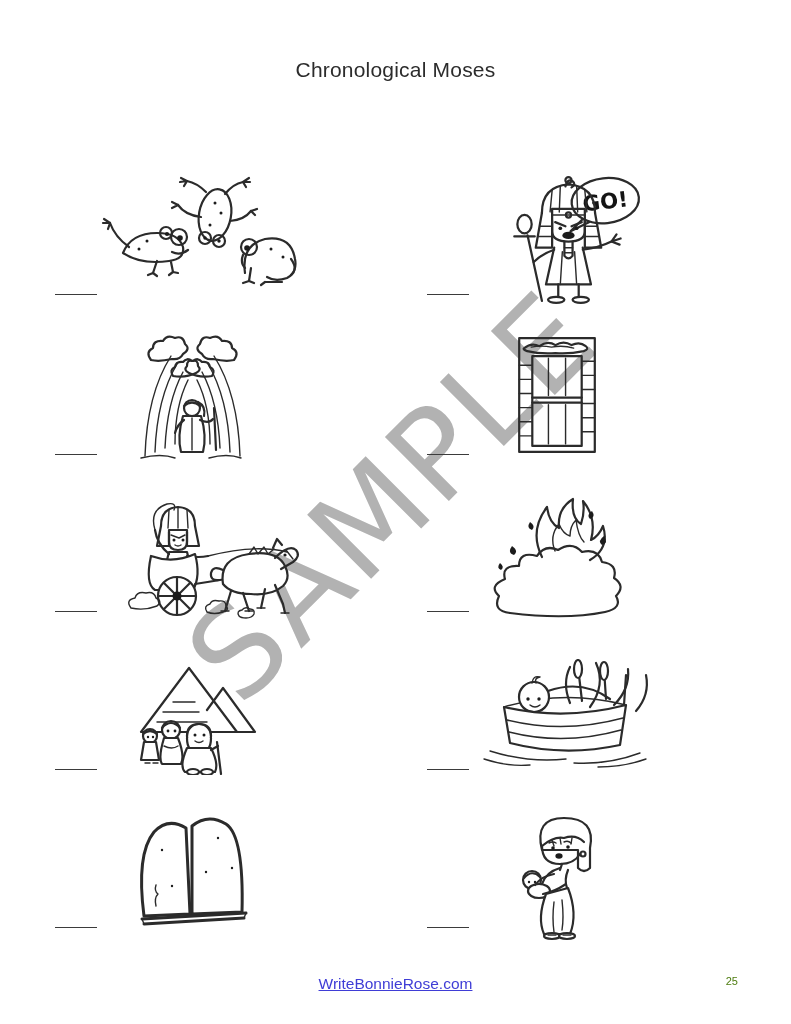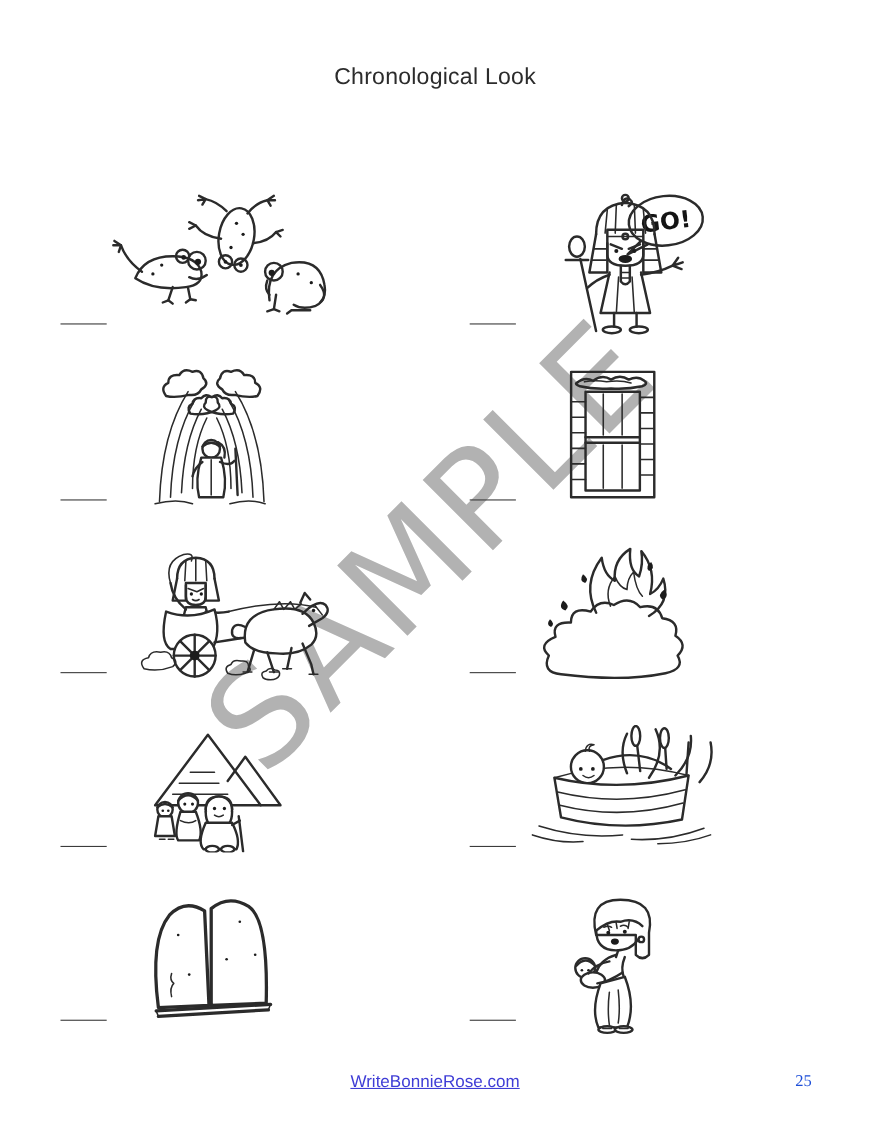--- a/index.html
+++ b/index.html
@@ -30,28 +30,28 @@
   .fig .wfill{fill:#ffffff;}
   .fig .thin{stroke-width:1.4;}
   .fig .thick{stroke-width:3;}
   .fig text{stroke:none;fill:#141414;font-family:"DejaVu Sans",sans-serif;font-weight:bold;}
   .answer-line{
     position:absolute;width:42px;height:2px;z-index:2;
     border-top:1.6px solid #3b3b3b;
   }
   .footer-link-wrap{position:absolute;top:975px;left:0;width:100%;text-align:center;z-index:2;}
   .footer-link{color:#3f3dd6;text-decoration:underline;font-size:15.5px;cursor:pointer;}
-  .page-number{position:absolute;top:975px;right:53px;font-size:15px;color:#1d4ed8;z-index:2;font-family:Liberation Serif, serif;}
+  .page-number{position:absolute;top:975px;right:53px;font-size:11px;color:#4d7c0f;z-index:2;}
 </style>
 </head>
 <body>
 
 <div class="page">
 
-  <h1 class="title">Chronological Look</h1>
+  <h1 class="title">Chronological Moses</h1>
 
 
   <div class="watermark">SAMPLE</div>
 
   <figure class="fig" style="left:95px;top:175px;width:210px;height:125px" aria-label="Three frogs - the plague of frogs">
     <svg viewBox="0 0 210 125" preserveAspectRatio="xMidYMid meet">
 
       <ellipse cx="120" cy="40" rx="16" ry="26" transform="rotate(10 120 40)"></ellipse>
       <circle cx="110" cy="63" r="6"></circle>
         <circle cx="124" cy="66" r="6"></circle>

